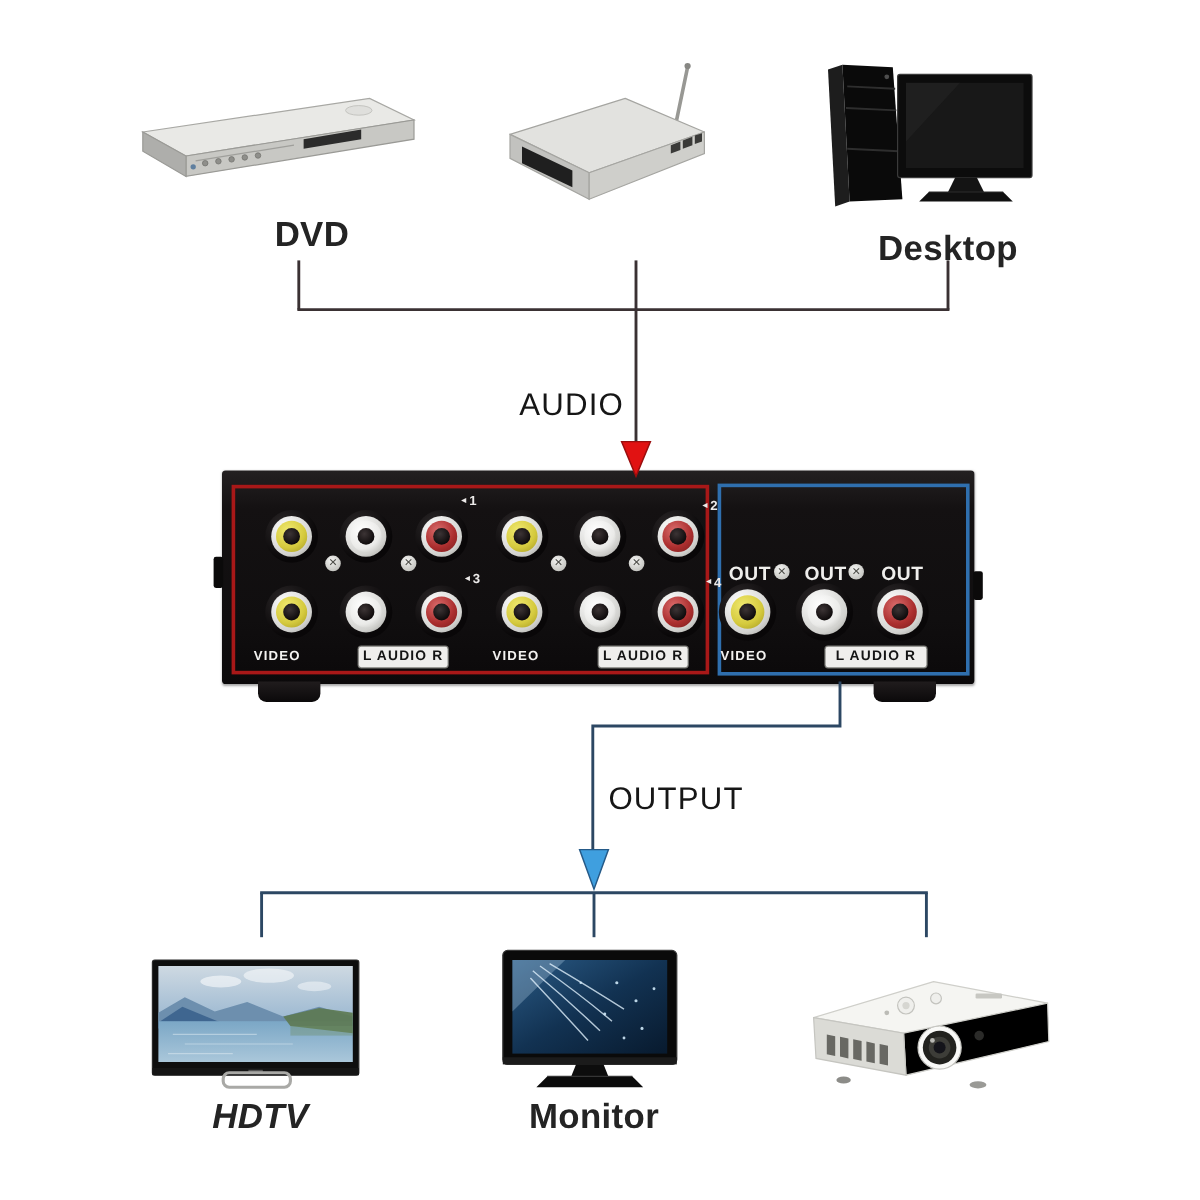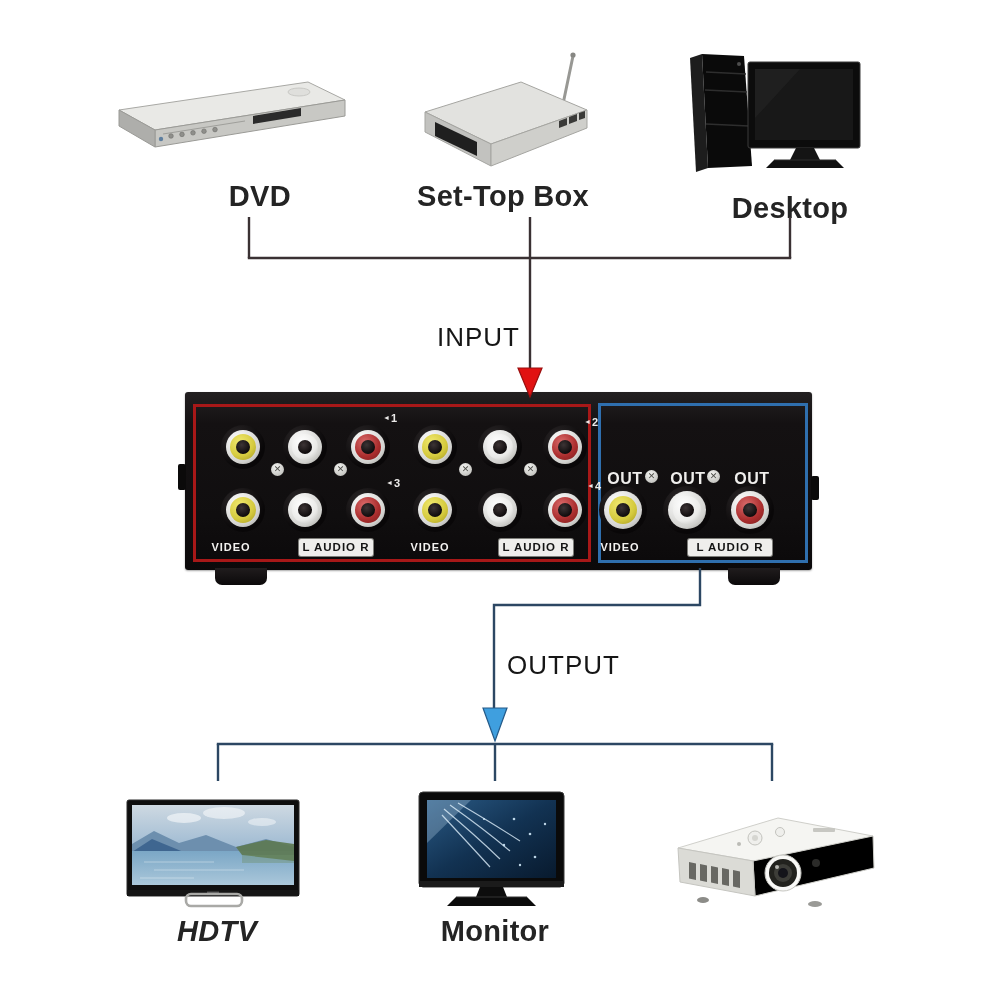--- a/index.html
+++ b/index.html
@@ -67,21 +67,21 @@
     <g fill="none" stroke="#2c4763" stroke-width="2.4">
       <path d="M700,568 V605 H494 V710"></path>
       <path d="M216.8,744 H773.2"></path>
       <path d="M218,744 V781"></path>
       <path d="M495,744 V781"></path>
       <path d="M772,744 V781"></path>
     </g>
     <polygon points="483,708 507,708 495,741" fill="#3f9fdf" stroke="#255a88" stroke-width="1.2"></polygon>
   </svg>
 
-  <div class="flowlabel" style="left:420px;top:322px;width:100px;text-align:right;">INPUT</div>
+  <div class="flowlabel" style="left:420px;top:322px;width:100px;text-align:right;">AUDIO</div>
   <div class="flowlabel" style="left:507px;top:650px;width:130px;text-align:left;">OUTPUT</div>
 
   <figure class="dev" style="left:103px;top:66px;">
     <svg width="260" height="112" viewBox="0 0 260 112">
       <polygon points="16,44 205,16 242,34 52,64" fill="#e9e9e6" stroke="#a8a8a4" stroke-width="1"></polygon>
       <polygon points="52,64 242,34 242,50 52,81" fill="#c8c8c4" stroke="#9a9a96" stroke-width="1"></polygon>
       <polygon points="16,44 52,64 52,81 16,60" fill="#aeaeab" stroke="#9a9a96" stroke-width="1"></polygon>
       <polygon points="150,50 198,42 198,50 150,58" fill="#2b2b2b"></polygon>
       <path d="M60,68 L142,55" stroke="#9f9f9b" stroke-width="1" fill="none"></path>
       <g fill="#8f8f8b" stroke="#6f6f6b" stroke-width=".6">
@@ -122,21 +122,20 @@
       <rect x="70" y="16" width="112" height="86" rx="2" fill="#0c0c0c" stroke="#3b3b3b" stroke-width="1"></rect>
       <rect x="77" y="23" width="98" height="71" fill="#181818"></rect>
       <polygon points="77,23 122,23 77,72" fill="#242424" opacity=".65"></polygon>
       <polygon points="118,102 136,102 142,114 112,114" fill="#141414"></polygon>
       <polygon points="96,114 158,114 166,122 88,122" fill="#101010"></polygon>
       <path d="M96,114 H158" stroke="#2c2c2c" stroke-width="1"></path>
     </svg>
   </figure>
 
   <div class="dlabel" style="left:171px;top:180px;width:120px;text-align:right;">DVD</div>
-  <div class="dlabel" style="left:403px;top:180px;width:200px;">Set-Top Box</div>
   <div class="dlabel" style="left:715px;top:180px;width:150px;margin-top:12px;">Desktop</div>
 
   <div id="switch">
     <div class="sec" id="sec-in"></div>
     <div class="sec" id="sec-out"></div>
     <div class="nub" style="left:-7px;top:72px;width:8px;height:26px;"></div>
     <div class="nub" style="left:626px;top:84px;width:8px;height:24px;"></div>
     <div class="foot" style="left:30px;top:176px;width:52px;"></div>
     <div class="foot" style="left:543px;top:176px;width:52px;"></div>
 

